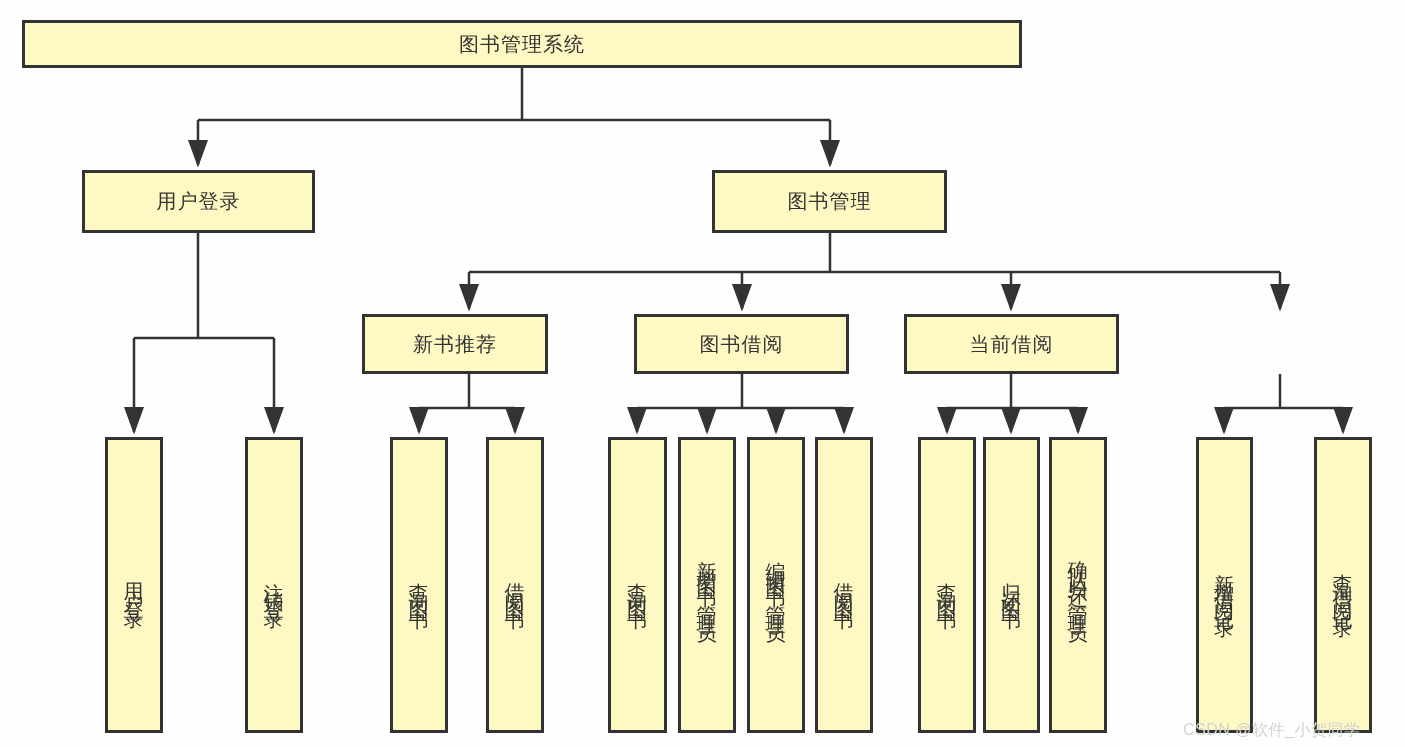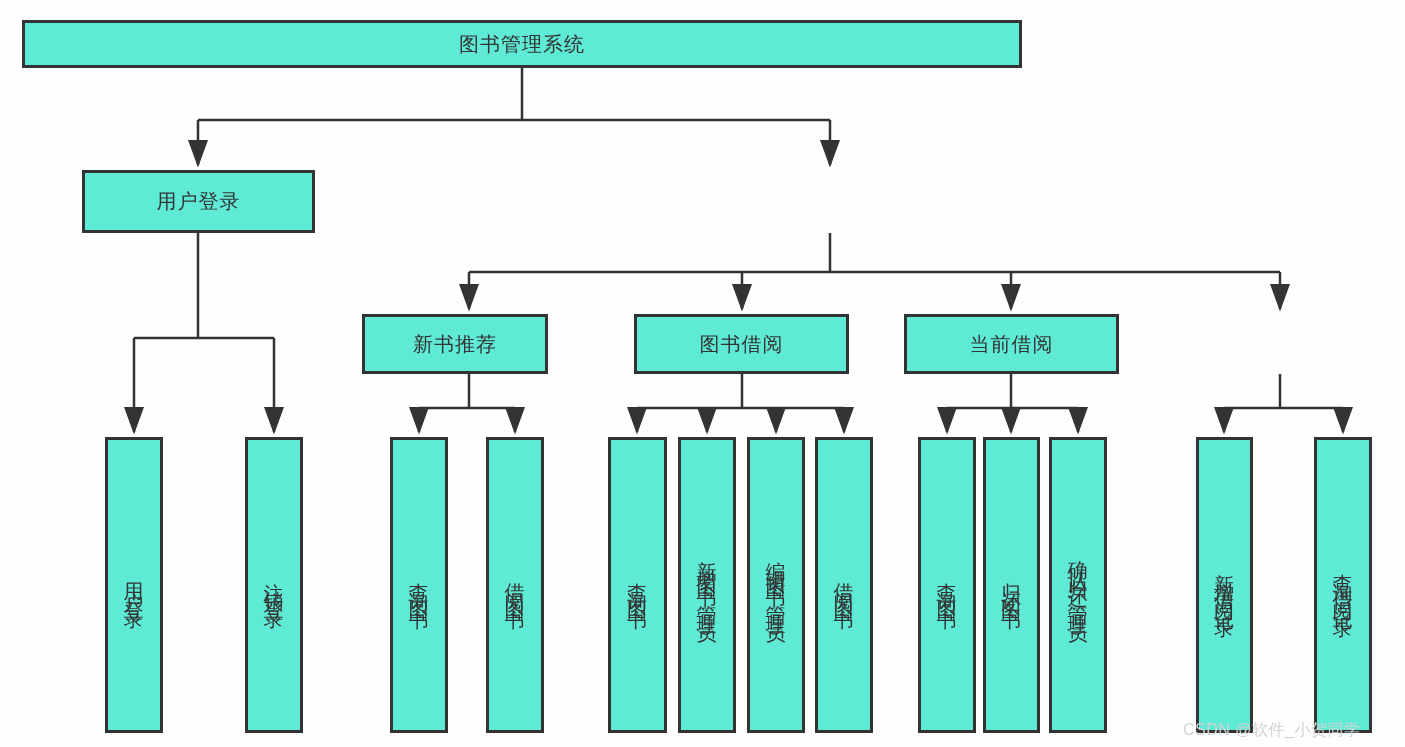--- a/index.html
+++ b/index.html
@@ -21,21 +21,21 @@
   }
   .cline {
     stroke: var(--line, #333333);
     stroke-width: 2.5;
     fill: none;
   }
   .box {
     position: absolute;
     z-index: 2;
     box-sizing: border-box;
-    background: #5eead4;
+    background: #fef9c3;
     border: 3px solid var(--box-border, #333333);
     display: flex;
     align-items: center;
     justify-content: center;
     color: var(--text, #333333);
   }
   .box .lbl {
     font-size: 20px;
     letter-spacing: 1px;
     white-space: nowrap;
@@ -125,20 +125,23 @@
     </g>
   </svg>
 
   <div class="box" style="left:22px;top:20px;width:1000px;height:48px">
     <span class="lbl">图书管理系统</span>
   </div>
 
   <div class="box" style="left:82px;top:170px;width:233px;height:63px">
     <span class="lbl">用户登录</span>
   </div>
+  <div class="box" style="left:712px;top:170px;width:235px;height:63px">
+    <span class="lbl">图书管理</span>
+  </div>
 
   <div class="box" style="left:362px;top:314px;width:186px;height:60px">
     <span class="lbl">新书推荐</span>
   </div>
   <div class="box" style="left:904px;top:314px;width:215px;height:60px">
     <span class="lbl">当前借阅</span>
   </div>
   <div class="box" style="left:634px;top:314px;width:215px;height:60px">
     <span class="lbl">图书借阅</span>
   </div>

